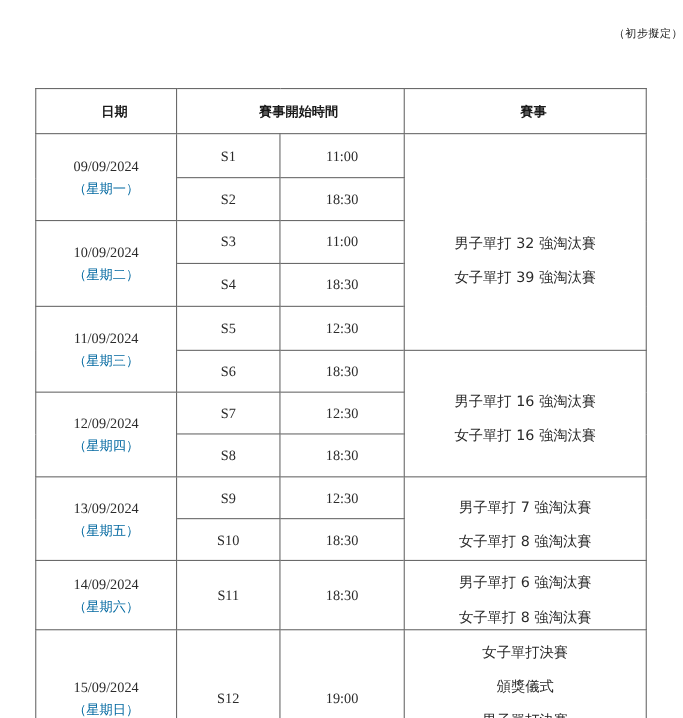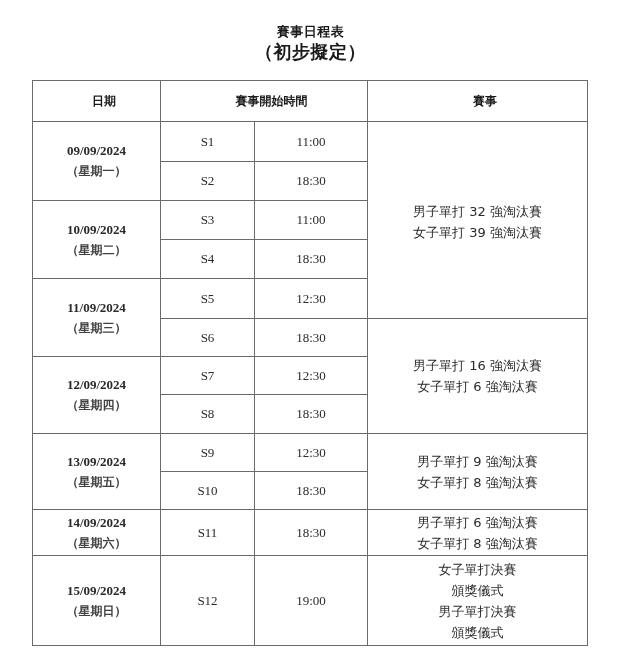--- a/index.html
+++ b/index.html
@@ -25,25 +25,26 @@
     .title {
       font-family: "DejaVu Sans", "Liberation Sans", sans-serif;
       font-size: 13px;
       font-weight: bold;
       color: #1a1a1a;
       line-height: 20px;
       letter-spacing: 0.5px;
     }
     .subtitle {
       font-family: "DejaVu Sans", "Liberation Sans", sans-serif;
-      font-size: 18px;
-      font-weight: bold;
+      font-size: 10px;
+      font-weight: normal;
       color: #1a1a1a;
       line-height: 20px;
       letter-spacing: 0.5px;
+      text-align: right;
     }
     table.schedule {
       position: absolute;
       left: 32px;
       top: 80px;
       width: 555px;
       border-collapse: collapse;
       table-layout: fixed;
     }
     table.schedule td, table.schedule th {
@@ -58,43 +59,41 @@
       height: 40px;
       font-family: Liberation Mono, monospace;
       font-size: 12px;
       font-weight: bold;
       color: #1a1a1a;
       padding-left: 15px;
     }
     .date-cell {
       line-height: 21px;
       font-size: 13px;
-      font-weight: bold;
     }
     .date-cell .weekday {
       font-family: "DejaVu Sans", "Liberation Sans", sans-serif;
       font-size: 12px;
-      color: #404040;
+      color: #0369a1;
     }
     .session-cell, .time-cell {
       font-size: 13px;
     }
     .event-cell {
       line-height: 21px;
       font-family: "DejaVu Sans", "Liberation Sans", sans-serif;
       font-size: 12px;
       color: #3a3a3a;
     }
-    .event-line { display: block; }
+    .event-line { display: block; margin-top: 10px; }
   </style>
 </head>
 <body>
 
 <div class="title-block">
-  <div class="title">賽事日程表</div>
   <div class="subtitle">（初步擬定）</div>
 </div>
 
 <table class="schedule">
   <colgroup>
     <col style="width:128px">
     <col style="width:94px">
     <col style="width:113px">
     <col style="width:220px">
   </colgroup>
@@ -143,21 +142,21 @@
         <div class="weekday">（星期三）</div>
       </td>
       <td class="session-cell">S5</td>
       <td class="time-cell">12:30</td>
     </tr>
     <tr style="height:38px">
       <td class="session-cell">S6</td>
       <td class="time-cell">18:30</td>
       <td rowspan="3" class="event-cell">
         <span class="event-line">男子單打 16 強淘汰賽</span>
-        <span class="event-line">女子單打 6 強淘汰賽</span>
+        <span class="event-line">女子單打 16 強淘汰賽</span>
       </td>
     </tr>
 
     <tr style="height:38px">
       <td rowspan="2" class="date-cell">
         <div>12/09/2024</div>
         <div class="weekday">（星期四）</div>
       </td>
       <td class="session-cell">S7</td>
       <td class="time-cell">12:30</td>
@@ -168,21 +167,21 @@
     </tr>
 
     <tr style="height:38px">
       <td rowspan="2" class="date-cell">
         <div>13/09/2024</div>
         <div class="weekday">（星期五）</div>
       </td>
       <td class="session-cell">S9</td>
       <td class="time-cell">12:30</td>
       <td rowspan="2" class="event-cell">
-        <span class="event-line">男子單打 9 強淘汰賽</span>
+        <span class="event-line">男子單打 7 強淘汰賽</span>
         <span class="event-line">女子單打 8 強淘汰賽</span>
       </td>
     </tr>
     <tr style="height:38px">
       <td class="session-cell">S10</td>
       <td class="time-cell">18:30</td>
     </tr>
 
     <tr style="height:46px">
       <td class="date-cell">

